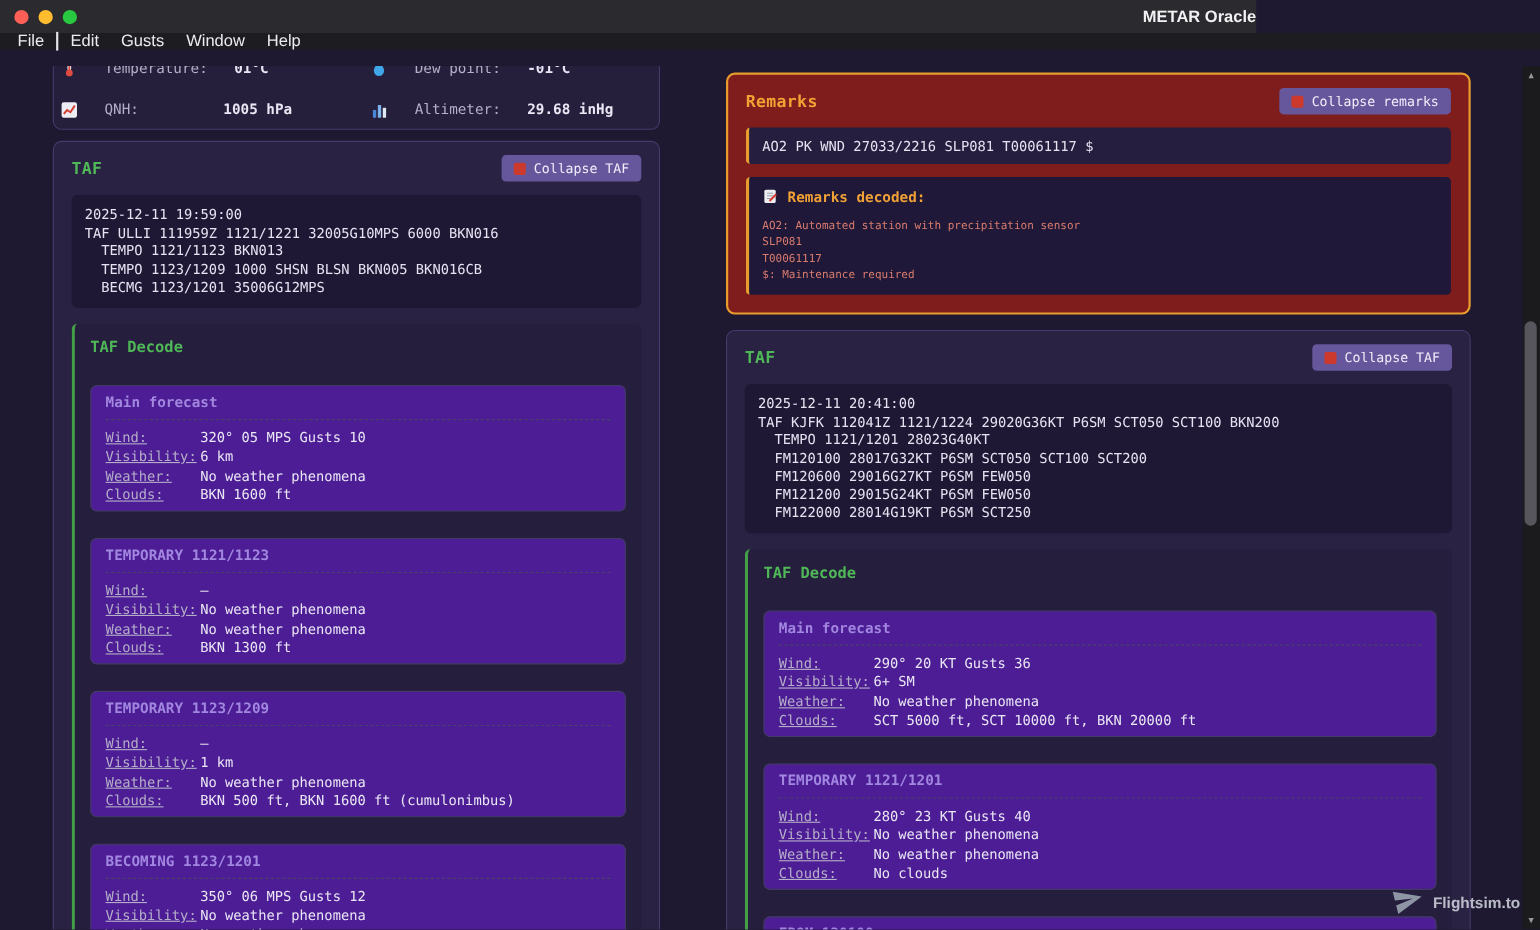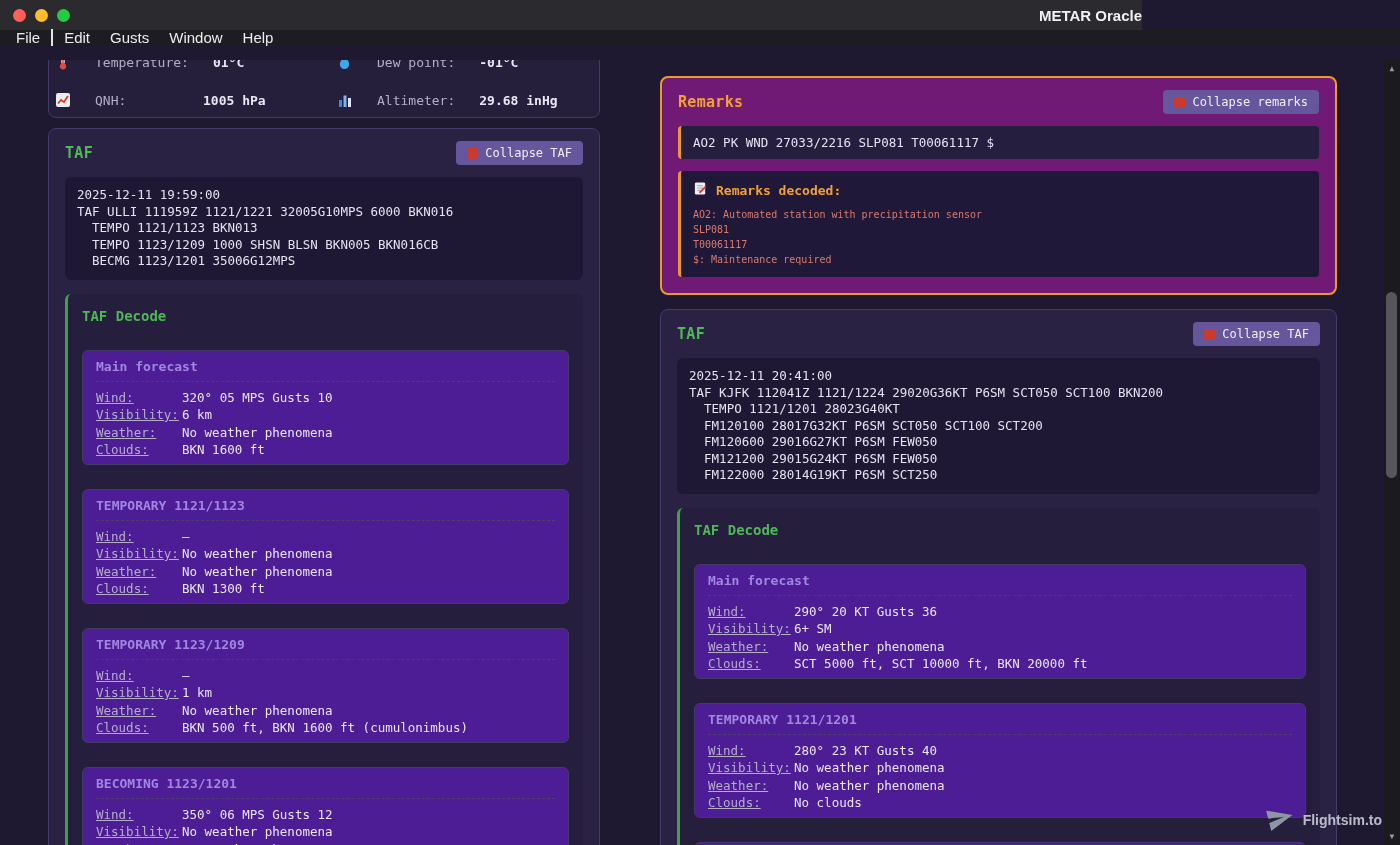--- a/index.html
+++ b/index.html
@@ -56,21 +56,21 @@
   .decode-title { font-size:14px; line-height:20px; font-weight:700; color:#4fb857; }
 
   .card { margin-top:24px; background:#4c1d95; border:1px solid #443a66; border-radius:6px; padding:8px 13px 5px; }
   .card-heading { font-size:13px; line-height:16px; font-weight:700; color:#a287e0;
     padding-bottom:6px; border-bottom:1px dashed #4a4069; margin-bottom:7px; }
   .row { display:flex; font-size:12.5px; line-height:17.5px; }
   .row .rlabel { width:86px; flex-shrink:0; color:#b5aec8;text-decoration:underline; }
   .row .rvalue { color:#eae6f4; }
 
   
-  .remarks-panel { margin-top:16px; background:#701a75; border:2px solid #e89c2e; border-radius:8px; padding:12px 16px 16px; }
+  .remarks-panel { margin-top:6px; background:#7f1d1d; border:2px solid #e89c2e; border-radius:8px; padding:12px 16px 16px; }
   .remark-raw { margin-top:12px; background:#251e3e; border-left:3px solid #e89c2e; border-radius:4px;
     padding:9px 12px; font-size:12.5px; color:#e6e2f2; }
   .remark-decoded { margin-top:12px; background:#1f1838; border-left:3px solid #e89c2e; border-radius:4px;
     padding:10px 12px; }
   .decoded-heading { display:flex; align-items:center; gap:8px; font-size:13px; font-weight:700; color:#f2a135; }
   .decoded-lines { margin-top:8px; }
   .decoded-line { font-size:10px; line-height:15px; color:#d97b6d; white-space:pre; }
 
   .right-taf { margin-top:14px; height:700px; }
 

